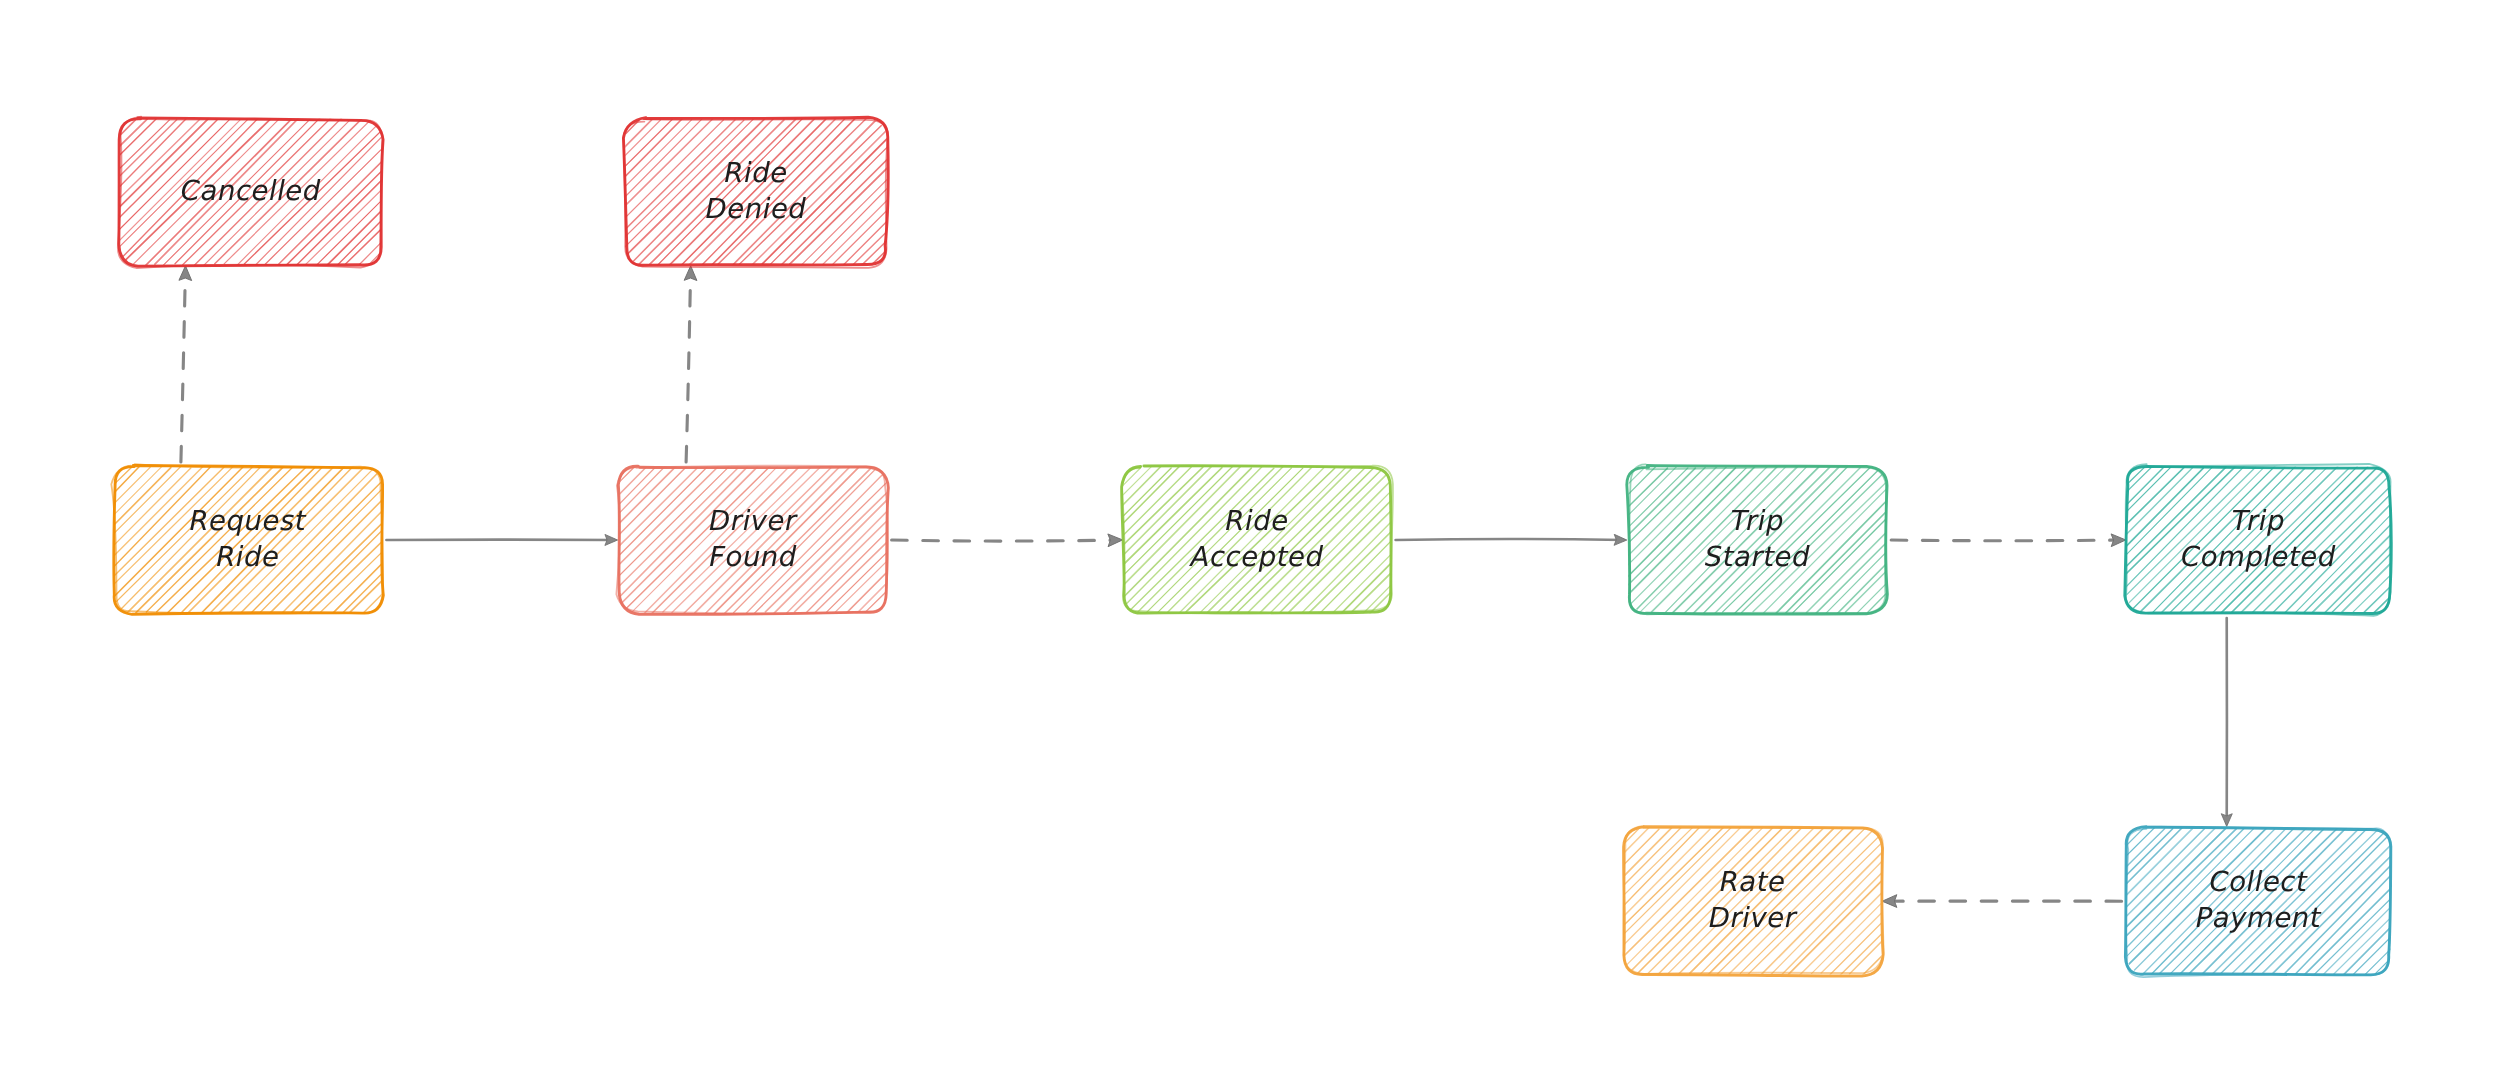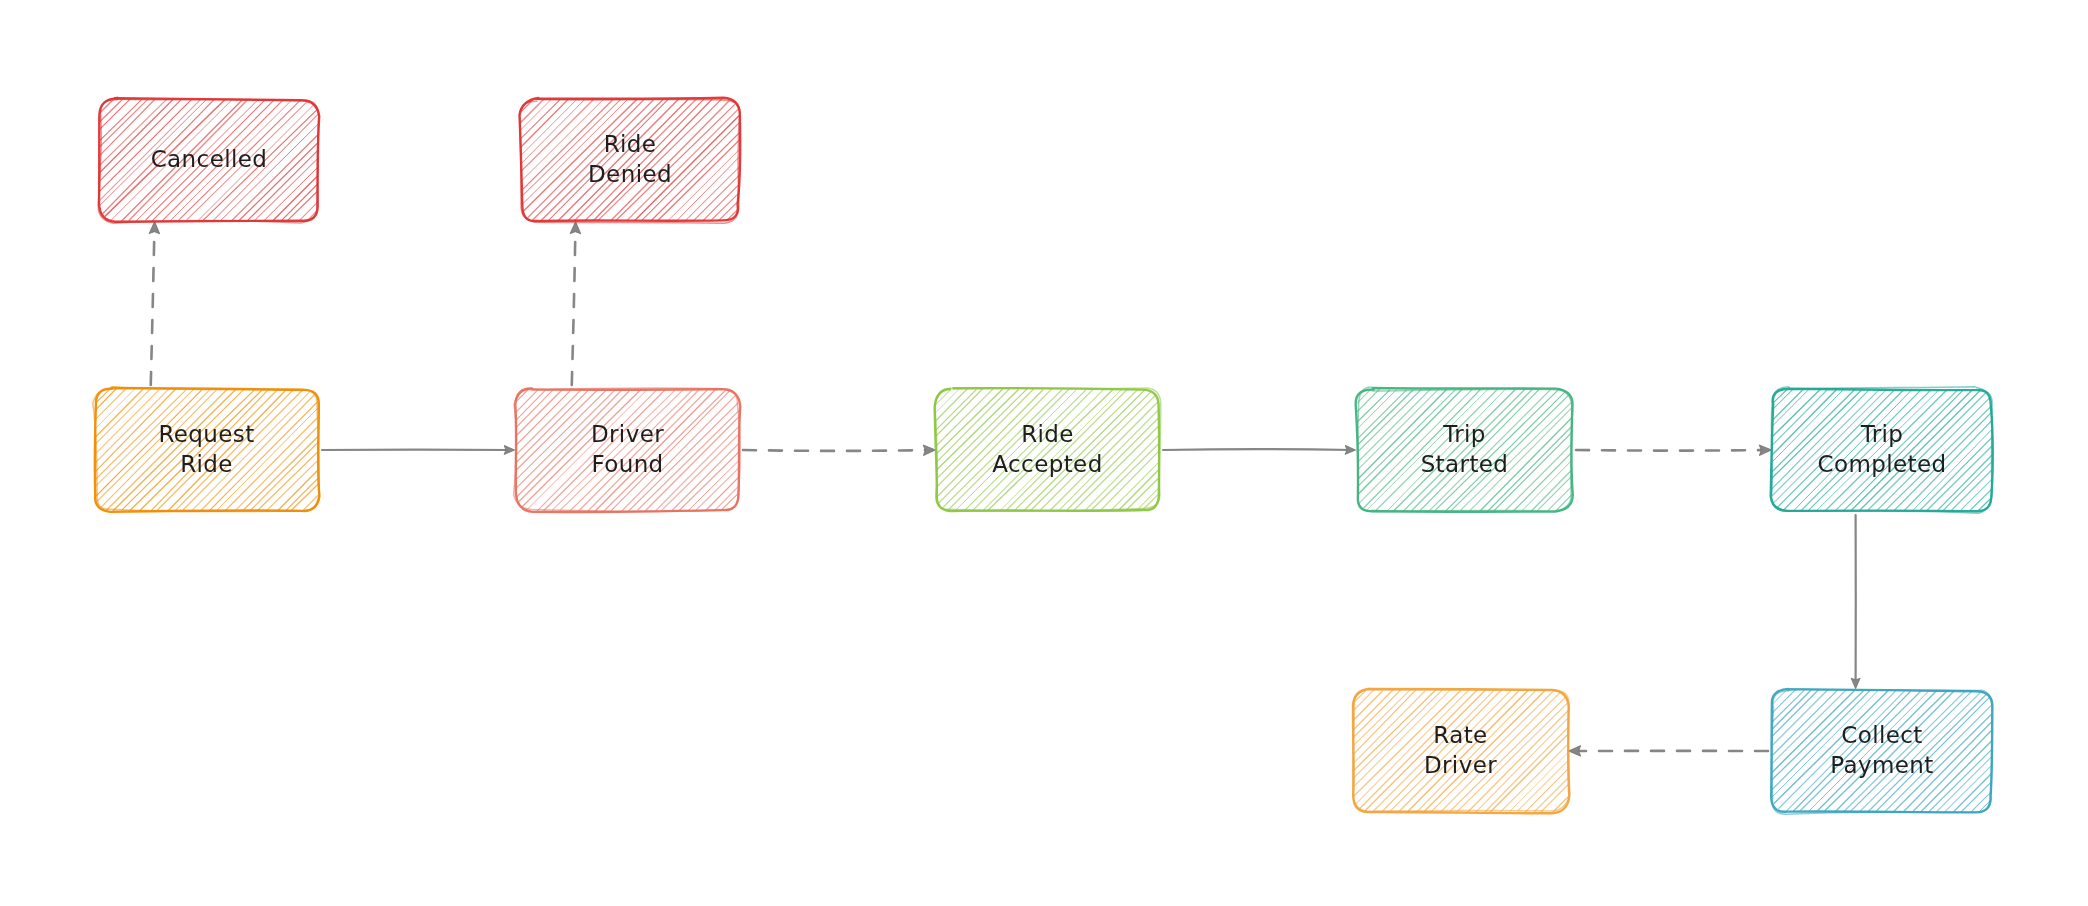--- a/index.html
+++ b/index.html
@@ -12,20 +12,21 @@
     width: 2088px;
     height: 906px;
     overflow: hidden;
     font-family: "DejaVu Sans", sans-serif;
   }
   #canvas-root {
     position: relative;
     width: 2088px;
     height: 876px;
     background: #ffffff;
+    font-style: italic;
   }
   #diagram-svg {
     position: absolute;
     left: 0;
     top: 0;
     width: 2088px;
     height: 906px;
     display: block;
   }
   .node-label {

